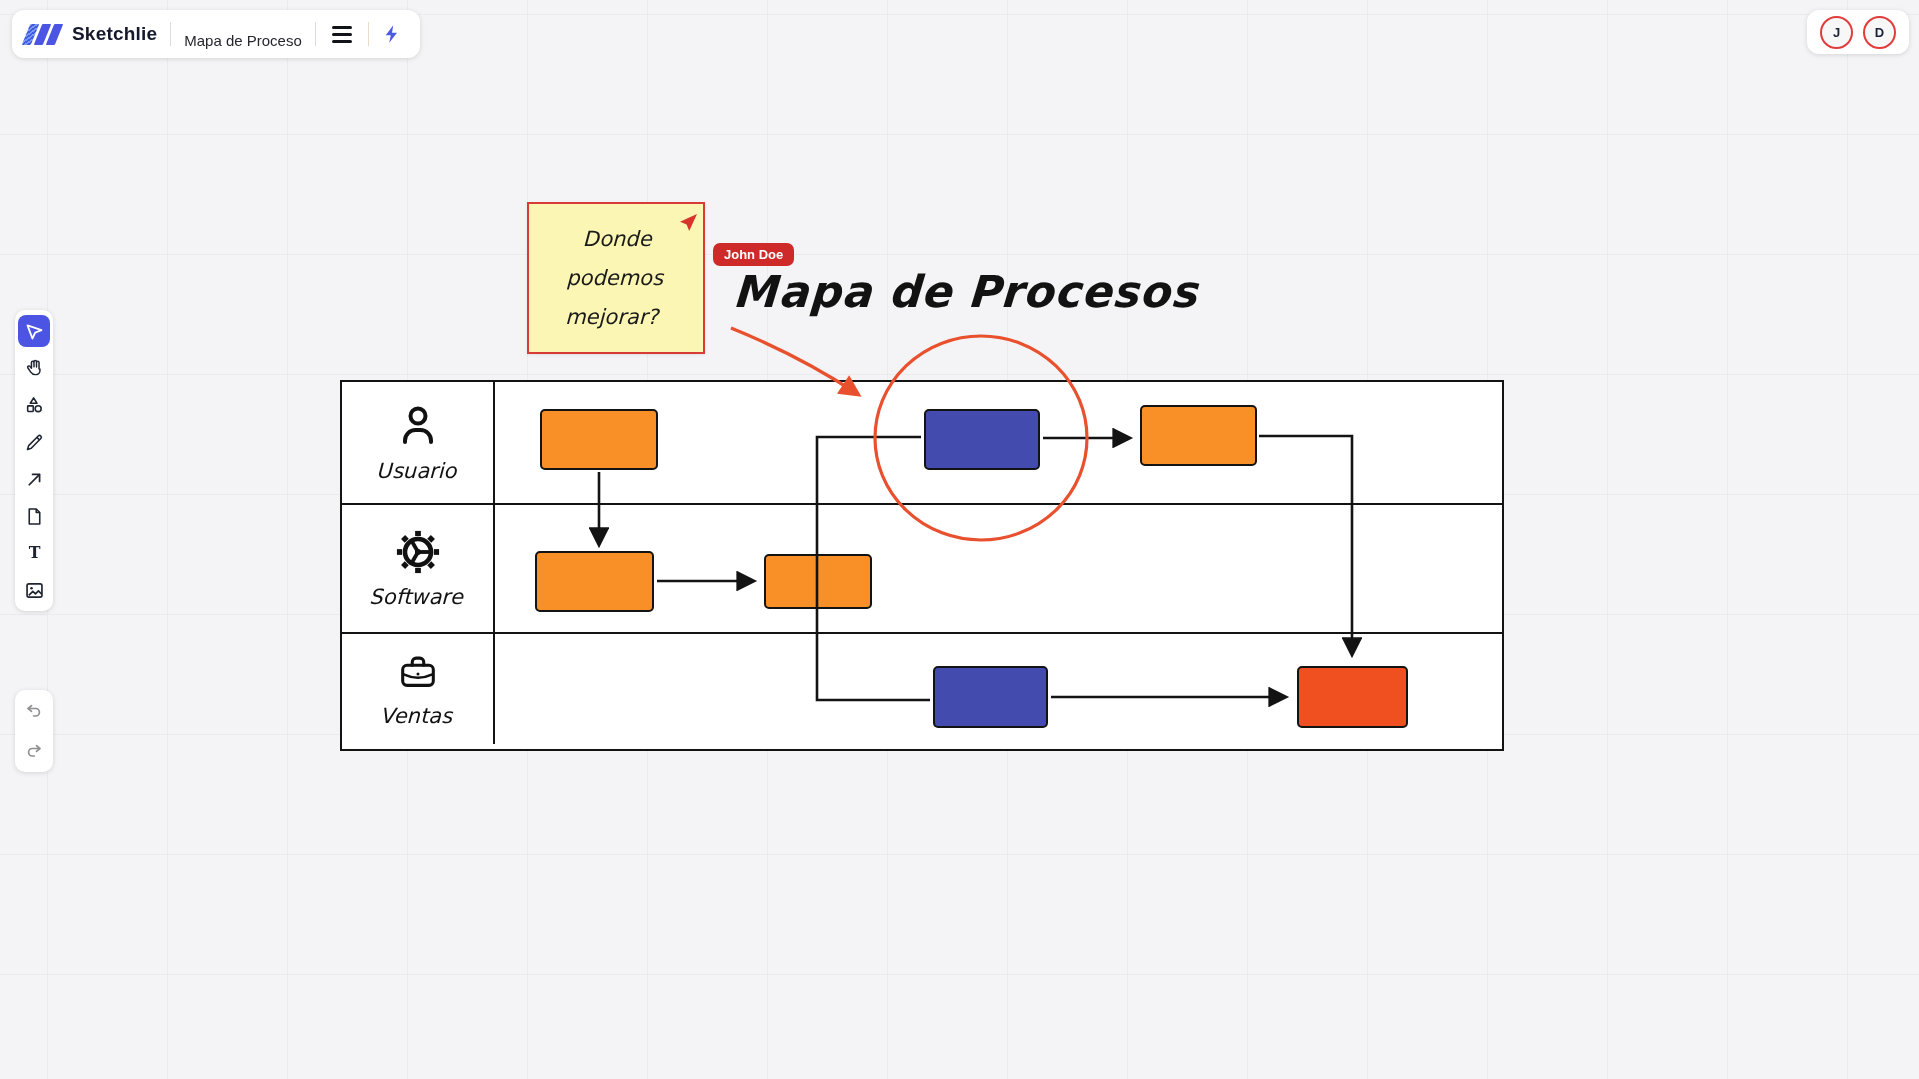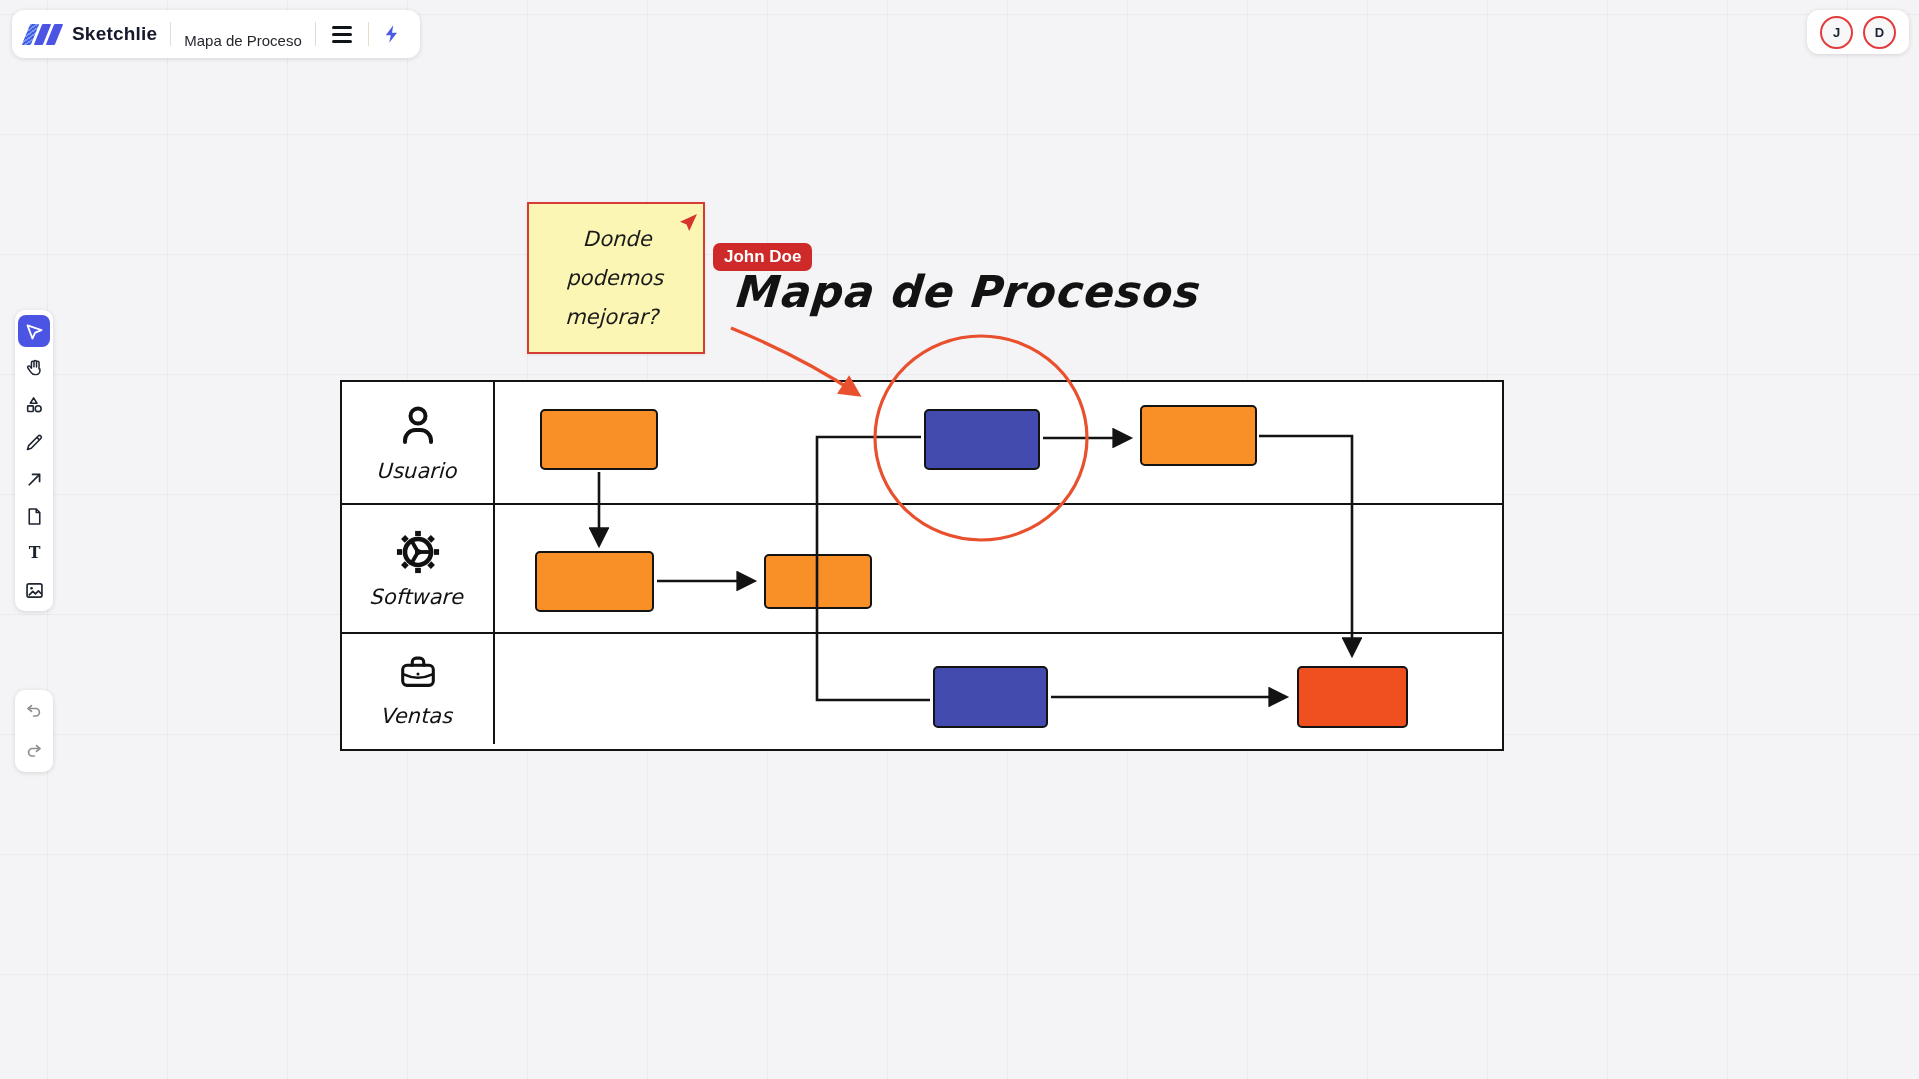--- a/index.html
+++ b/index.html
@@ -64,21 +64,21 @@
     box-sizing:border-box;z-index:5;display:flex;align-items:center;
     justify-content:center;cursor:pointer;box-shadow:0 1px 3px rgba(0,0,0,.08);}
   .sticky .txt{font-family:"DejaVu Sans",sans-serif;font-style:italic;
     font-size:21px;line-height:39px;color:#1A1A1A;text-align:center;width:150px;
     transform:skewX(-4deg);}
   .handtitle{position:absolute;left:737px;top:266px;z-index:5;
     font-family:"DejaVu Sans",sans-serif;font-style:italic;font-weight:600;
     font-size:44px;color:#121212;transform:skewX(-6deg);letter-spacing:1px;
     cursor:pointer;white-space:nowrap;}
   .namebadge{position:absolute;left:713px;top:243px;z-index:6;
-    background:var(--badge,#CE2A2A);color:#fff;font-size:17px;font-weight:bold;
+    background:var(--badge,#CE2A2A);color:#fff;font-size:13px;font-weight:bold;
     padding:4px 11px;border-radius:7px;white-space:nowrap;}
   .remotecursor{position:absolute;left:677px;top:211px;z-index:7;}
 </style>
 </head>
 <body>
 
 <div class="canvas">
 
   <div class="swtable">
     <div class="lane" style="top:0;height:123px;">

